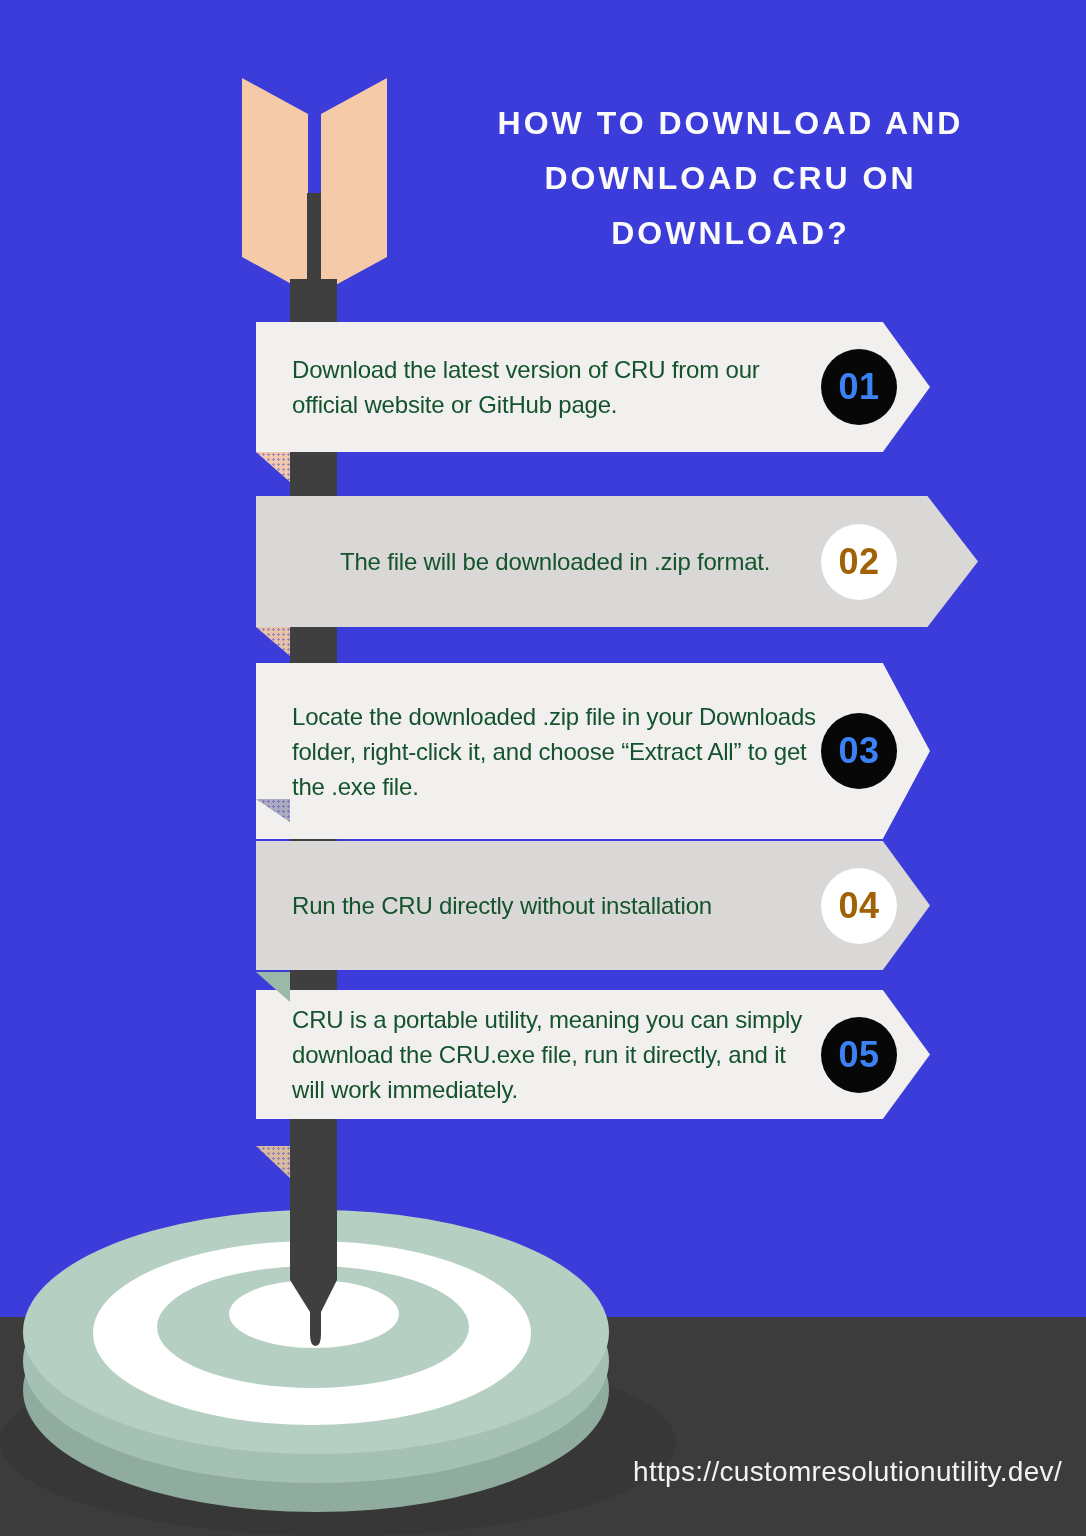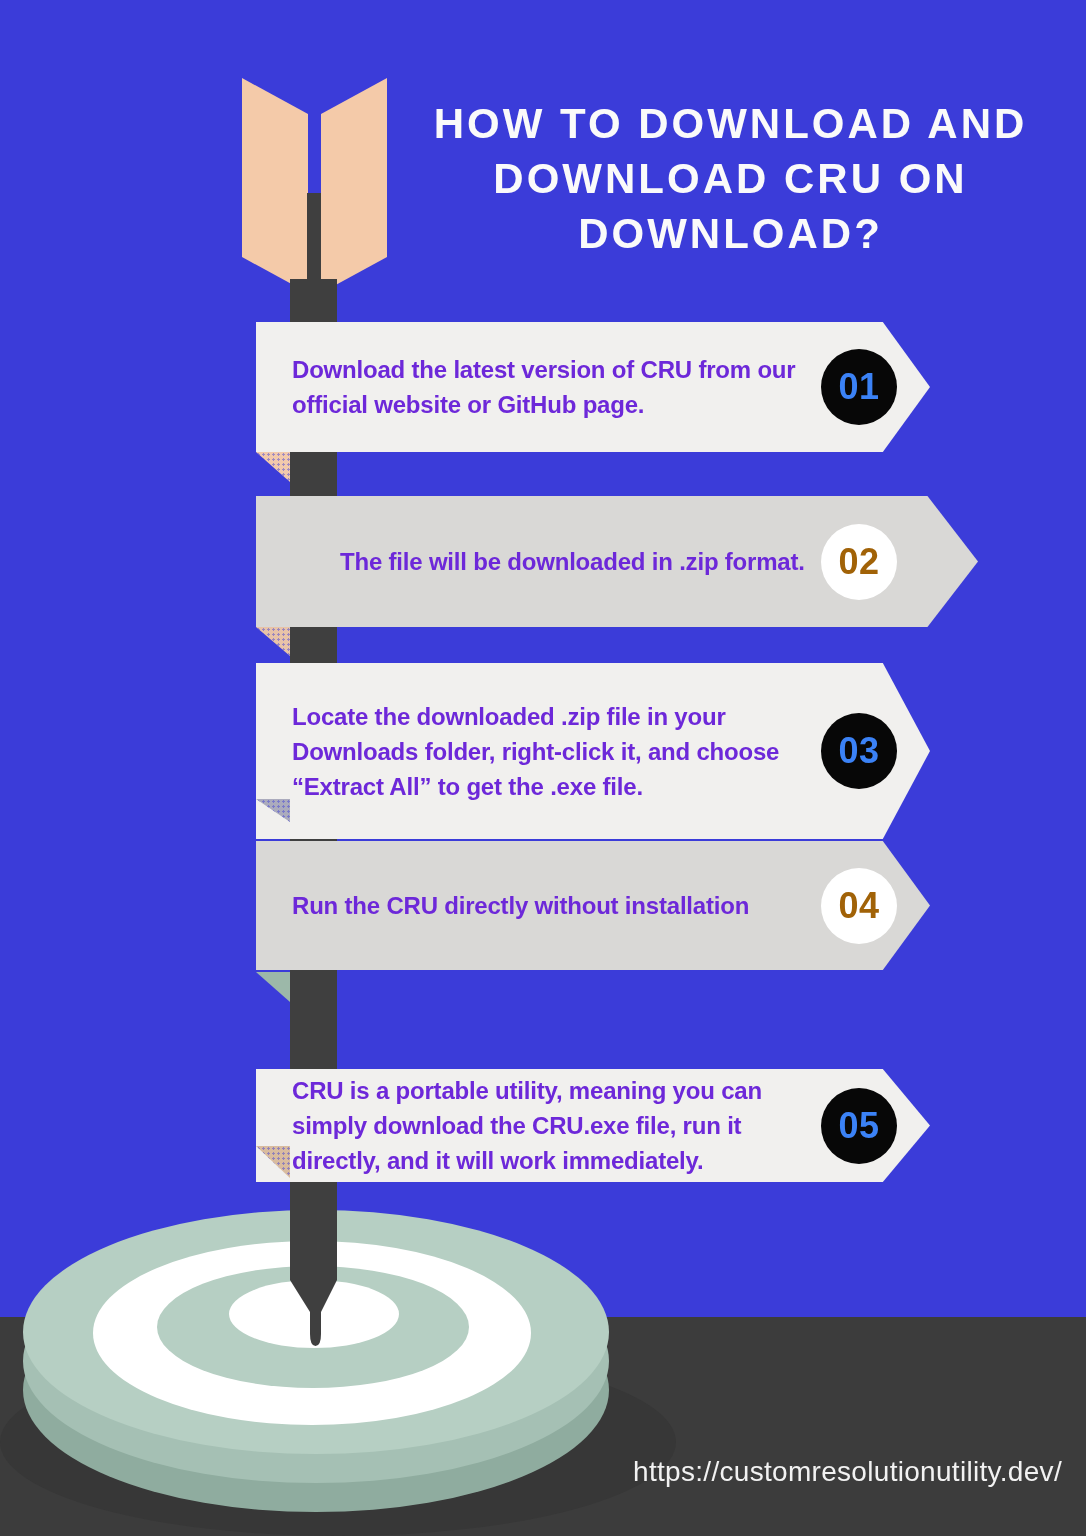--- a/index.html
+++ b/index.html
@@ -10,33 +10,33 @@
   }
   .stage{position:absolute;inset:0;width:1086px;height:1536px;}
   
   .floor{position:absolute;left:0;top:1317px;width:1086px;height:219px;background:#3C3C3C;z-index:0;}
   
   .scene{position:absolute;left:0;top:0;z-index:1;}
   
   .title{
     position:absolute;left:408px;top:96px;width:645px;z-index:2;
     text-align:center;color:#FAFAFA;font-weight:bold;
-    font-size:42px;line-height:55px;letter-spacing:3px;
+    font-size:32px;line-height:55px;letter-spacing:3px;
   }
   
   .banner{
     position:absolute;left:256px;width:674px;z-index:2;
     clip-path:polygon(0 0,93% 0,100% 50%,93% 100%,0 100%);
     display:flex;align-items:center;
   }
   .banner.light{background:#F1F0EE;}
   .banner.dark{background:#D9D8D6;}
   .banner .txt{
     margin-left:36px;width:528px;
-    font-weight:bold;font-size:24px;line-height:35px;color:#6d28d9;
+    font-weight:normal;font-size:24px;line-height:35px;color:#14532d;
     letter-spacing:-0.2px;
   }
   .badge{
     position:absolute;left:565px;top:50%;transform:translateY(-50%);
     width:76px;height:76px;border-radius:50%;
     display:flex;align-items:center;justify-content:center;
     font-weight:bold;font-size:36px;letter-spacing:0.5px;
   }
   .badge.black{background:#070707;color:#3b82f6;}
   .badge.white{background:#FFFFFF;color:#a16207;}
@@ -101,21 +101,21 @@
   <div class="banner light" style="top:663px;height:176px;">
     <div class="txt">Locate the downloaded .zip file in your Downloads folder, right-click it, and choose “Extract All” to get the .exe file.</div>
     <div class="badge black">03</div>
   </div>
 
   <div class="banner dark" style="top:841px;height:129px;">
     <div class="txt">Run the CRU directly without installation</div>
     <div class="badge white">04</div>
   </div>
 
-  <div class="banner light" style="top:1069px;height:113px;">
+  <div class="banner light" style="top:990px;height:129px;">
     <div class="txt">CRU is a portable utility, meaning you can simply download the CRU.exe file, run it directly, and it will work immediately.</div>
     <div class="badge black">05</div>
   </div>
 
   <div class="accent dotted" style="top: 452px; height: 30px; background-color: rgb(242, 201, 172);"></div>
   <div class="accent dotted" style="top: 627px; height: 29px; background-color: rgb(232, 195, 168);"></div>
   <div class="accent dotted" style="top: 799px; height: 23px; background-color: rgb(171, 171, 189);"></div>
   <div class="accent" style="top: 972px; height: 30px; background-color: rgb(156, 184, 169);"></div>
   <div class="accent dotted" style="top: 1146px; height: 32px; background-color: rgb(217, 188, 159);"></div>
 

